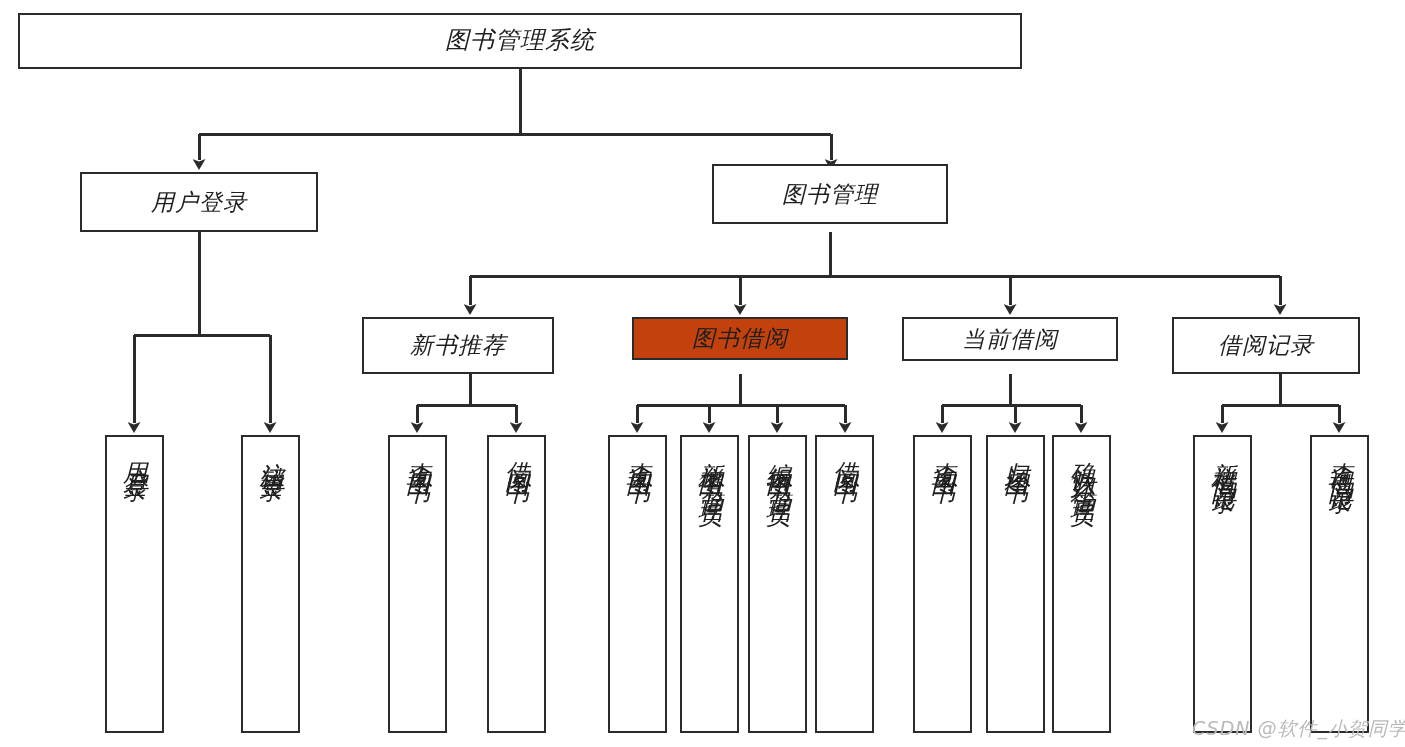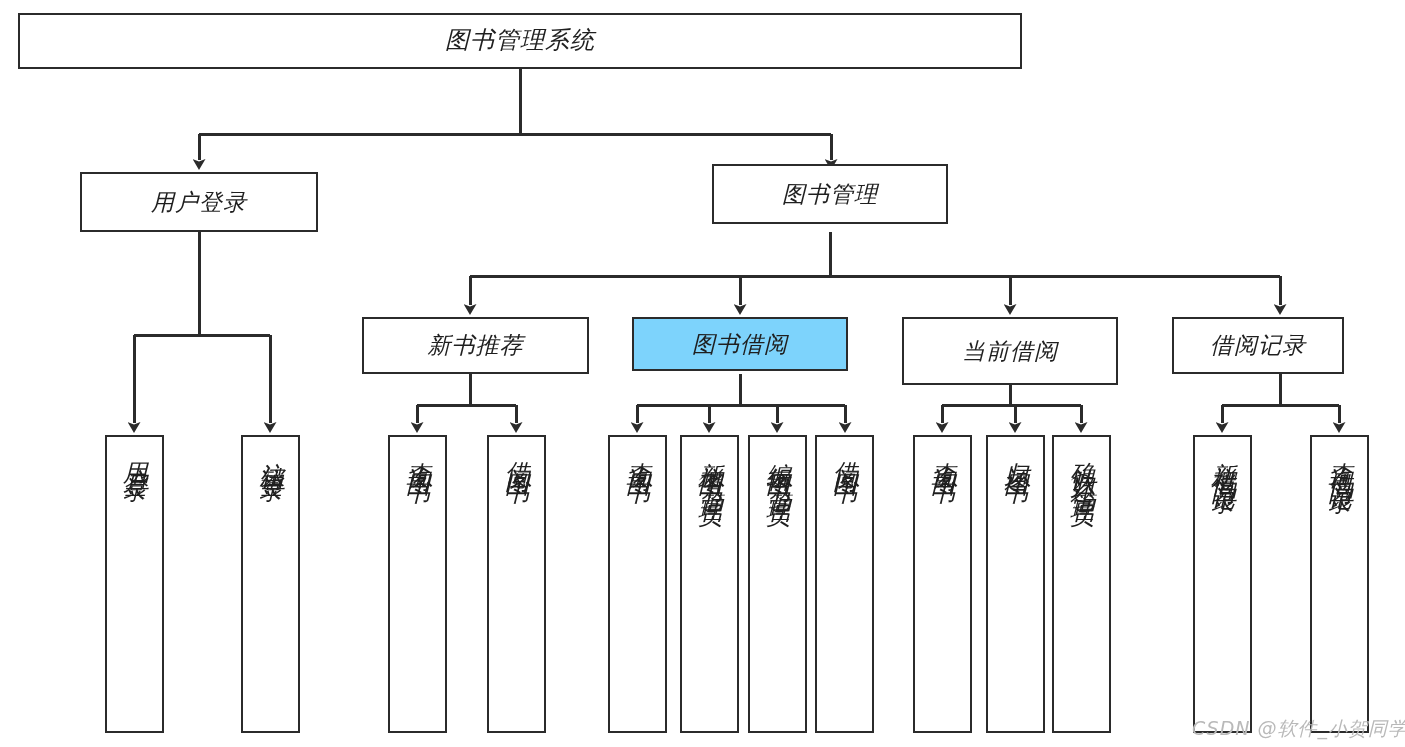--- a/index.html
+++ b/index.html
@@ -124,30 +124,30 @@
     <span>图书管理系统</span>
   </div>
 
   <div class="node horiz" id="node-l2-0" style="left: 80px; top: 172px; width: 238px; height: 60px; border-color: rgb(43, 43, 43); background: rgb(255, 255, 255); color: rgb(31, 31, 31);">
     <span>用户登录</span>
   </div>
   <div class="node horiz" id="node-l2-1" style="left: 712px; top: 164px; width: 236px; height: 60px; border-color: rgb(43, 43, 43); background: rgb(255, 255, 255); color: rgb(31, 31, 31);">
     <span>图书管理</span>
   </div>
 
-  <div class="node horiz" id="node-l3-0" style="left: 362px; top: 317px; width: 227px; height: 57px; border-color: rgb(43, 43, 43); background: rgb(255, 255, 255); color: rgb(31, 31, 31);">
+  <div class="node horiz" id="node-l3-0" style="left: 362px; top: 317px; width: 192px; height: 57px; border-color: rgb(43, 43, 43); background: rgb(255, 255, 255); color: rgb(31, 31, 31);">
     <span>新书推荐</span>
   </div>
-  <div class="node horiz" id="node-l3-1" style="left: 632px; top: 317px; width: 216px; height: 54px; border-color: rgb(43, 43, 43); background: #7dd3fc; color: rgb(31, 31, 31);">
+  <div class="node horiz" id="node-l3-1" style="left: 632px; top: 317px; width: 216px; height: 43px; border-color: rgb(43, 43, 43); background: #c2410c; color: rgb(31, 31, 31);">
     <span>图书借阅</span>
   </div>
-  <div class="node horiz" id="node-l3-2" style="left: 902px; top: 317px; width: 216px; height: 68px; border-color: rgb(43, 43, 43); background: rgb(255, 255, 255); color: rgb(31, 31, 31);">
+  <div class="node horiz" id="node-l3-2" style="left: 902px; top: 317px; width: 216px; height: 44px; border-color: rgb(43, 43, 43); background: rgb(255, 255, 255); color: rgb(31, 31, 31);">
     <span>当前借阅</span>
   </div>
-  <div class="node horiz" id="node-l3-3" style="left: 1172px; top: 317px; width: 172px; height: 57px; border-color: rgb(43, 43, 43); background: rgb(255, 255, 255); color: rgb(31, 31, 31);">
+  <div class="node horiz" id="node-l3-3" style="left: 1172px; top: 317px; width: 188px; height: 57px; border-color: rgb(43, 43, 43); background: rgb(255, 255, 255); color: rgb(31, 31, 31);">
     <span>借阅记录</span>
   </div>
 
   <div class="node vert" style="left: 105px; top: 435px; width: 59px; height: 298px; border-color: rgb(43, 43, 43); background: rgb(255, 255, 255); color: rgb(31, 31, 31);">
     <span class="vlabel">用户登录</span>
   </div>
   <div class="node vert" style="left: 241px; top: 435px; width: 59px; height: 298px; border-color: rgb(43, 43, 43); background: rgb(255, 255, 255); color: rgb(31, 31, 31);">
     <span class="vlabel">注销登录</span>
   </div>
   <div class="node vert" style="left: 388px; top: 435px; width: 59px; height: 298px; border-color: rgb(43, 43, 43); background: rgb(255, 255, 255); color: rgb(31, 31, 31);">

